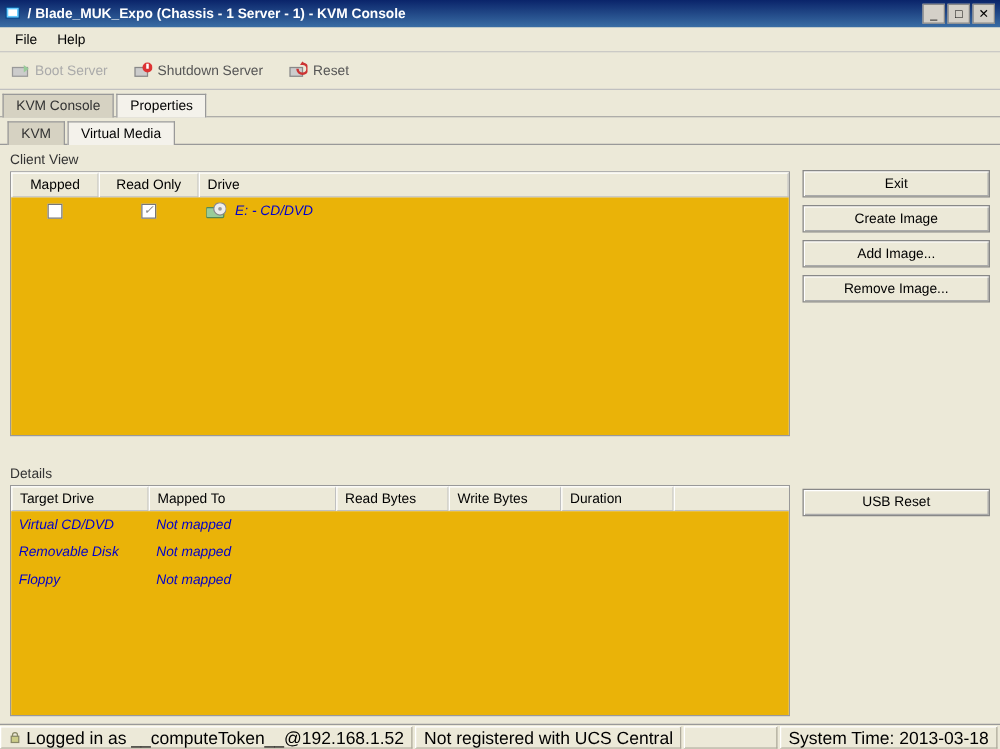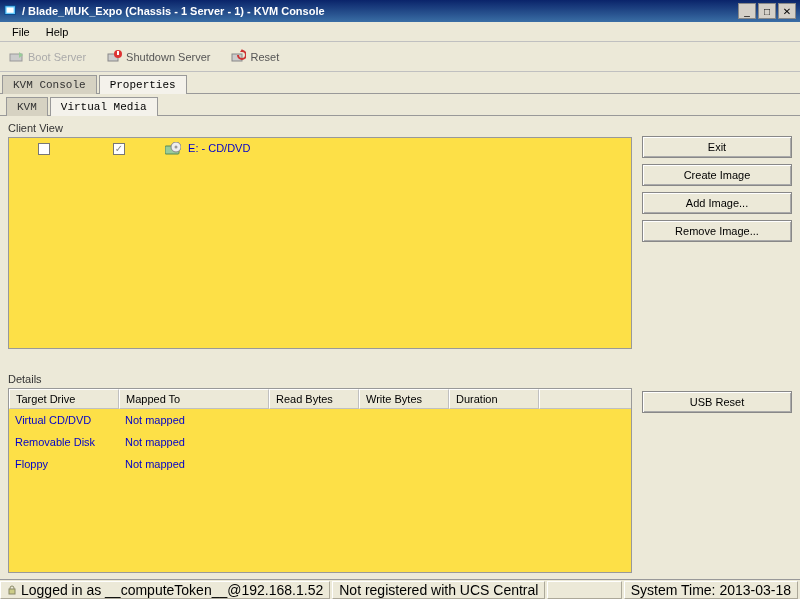--- a/index.html
+++ b/index.html
@@ -41,21 +41,21 @@
   .tool-btn { display:flex; align-items:center; gap:4px; cursor:pointer; color:#555;}
   .tool-btn.disabled { color:#aaa; }
   .tool-icon { width:16px; height:16px; }
   .tabs-row {
     display:flex; border-bottom:1px solid #999; background:#ece9d8; padding-top:2px;
   }
   .tabs-row.top { border-bottom:1px solid #999; }
   .tab {
     border:1px solid #999; border-bottom:none; padding:3px 10px;
     background:#ece9d8; cursor:pointer; margin-left:2px;
-    position:relative; top:1px;font-family:Liberation Mono, monospace;
+    position:relative; top:1px;
   }
   .tab.active { background:#f4f2eb; z-index:2; }
   .tab.inactive { background:#d6d2c2; color:#333; }
   .sub-tabs { display:flex; border-bottom:1px solid #999; background:#ece9d8; padding:2px 4px 0;}
   .content-area {
     flex:1; background:#ece9d8; display:flex; flex-direction:column;
     padding:6px 8px; gap:24px; overflow:hidden;
   }
   .panel-row { display:flex; gap:10px; flex:1; min-height:0;}
   .left-col { flex:1; display:flex; flex-direction:column; min-width:0;}
@@ -63,21 +63,21 @@
   .group-label { color:#333; font-size:11px; margin-bottom:3px;}
   .grid-box {
     border:1px solid #999; background:#fff; flex:1; display:flex; flex-direction:column;
     min-height:100px;
   }
   .grid-header { display:flex; background:#ece9d8; }
   .grid-header .cell {
     border:1px solid #c0c0c0; border-top:1px solid #fff; border-left:1px solid #fff;
     padding:3px 6px; font-size:11px; background:#ece9d8;
   }
-  .grid-body { flex:1; background:#fde047; overflow:auto; }
+  .grid-body { flex:1; background:#eab308; overflow:auto;font-style:italic; }
   .grid-row { display:flex; height:22px; align-items:center; }
   .grid-row .cell { padding:2px 6px; font-size:11px; color:#0000cc; }
   .btn {
     border:1px solid #888; background:#ece9d8; padding:4px 0;
     font-size:11px; text-align:center; cursor:pointer; width:100%;
     box-shadow:inset 1px 1px 0 #fff, inset -1px -1px 0 #aaa;
   }
   .details-section { display:flex; gap:10px; height:200px;}
   .details-left { flex:1; display:flex; flex-direction:column;}
   .details-right { width:150px; display:flex; flex-direction:column; padding-top:18px;}
@@ -150,20 +150,25 @@
   <div class="tab inactive">KVM</div>
   <div class="tab active">Virtual Media</div>
 </div>
 
 <div class="content-area">
 
   <div class="panel-row" style="flex:1.1;">
     <div class="left-col">
       <div class="group-label">Client View</div>
       <div class="grid-box">
+        <div class="grid-header">
+          <div class="cell" style="width:70px;text-align:center">Mapped</div>
+          <div class="cell" style="width:80px;text-align:center">Read Only</div>
+          <div class="cell" style="flex:1">Drive</div>
+        </div>
         <div class="grid-body">
           <div class="grid-row">
             <div class="cell" style="width:70px;text-align:center">
               <div class="checkbox"></div>
             </div>
             <div class="cell" style="width:80px;text-align:center">
               <div class="checkbox checked"></div>
             </div>
             <div class="cell" style="flex:1">
               <svg class="drive-icon" width="16" height="14" viewBox="0 0 16 14">

